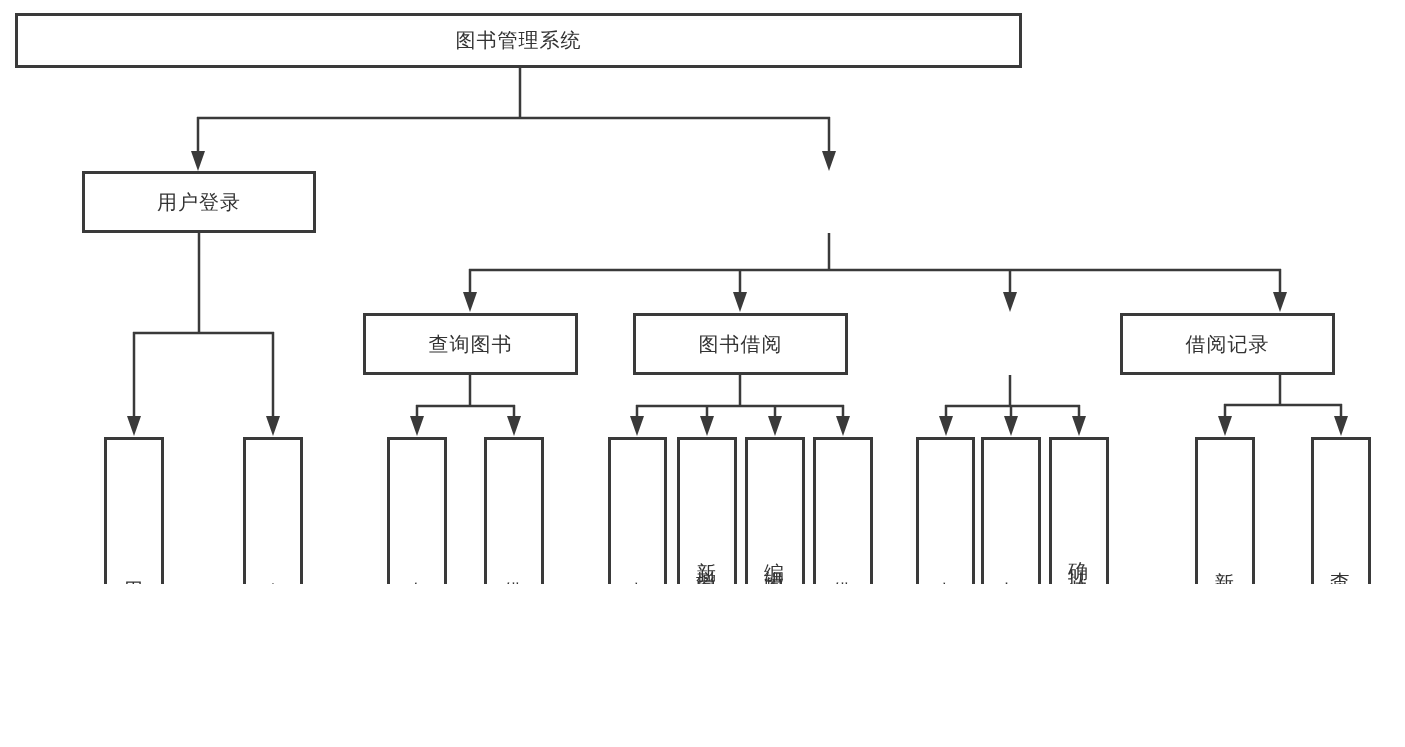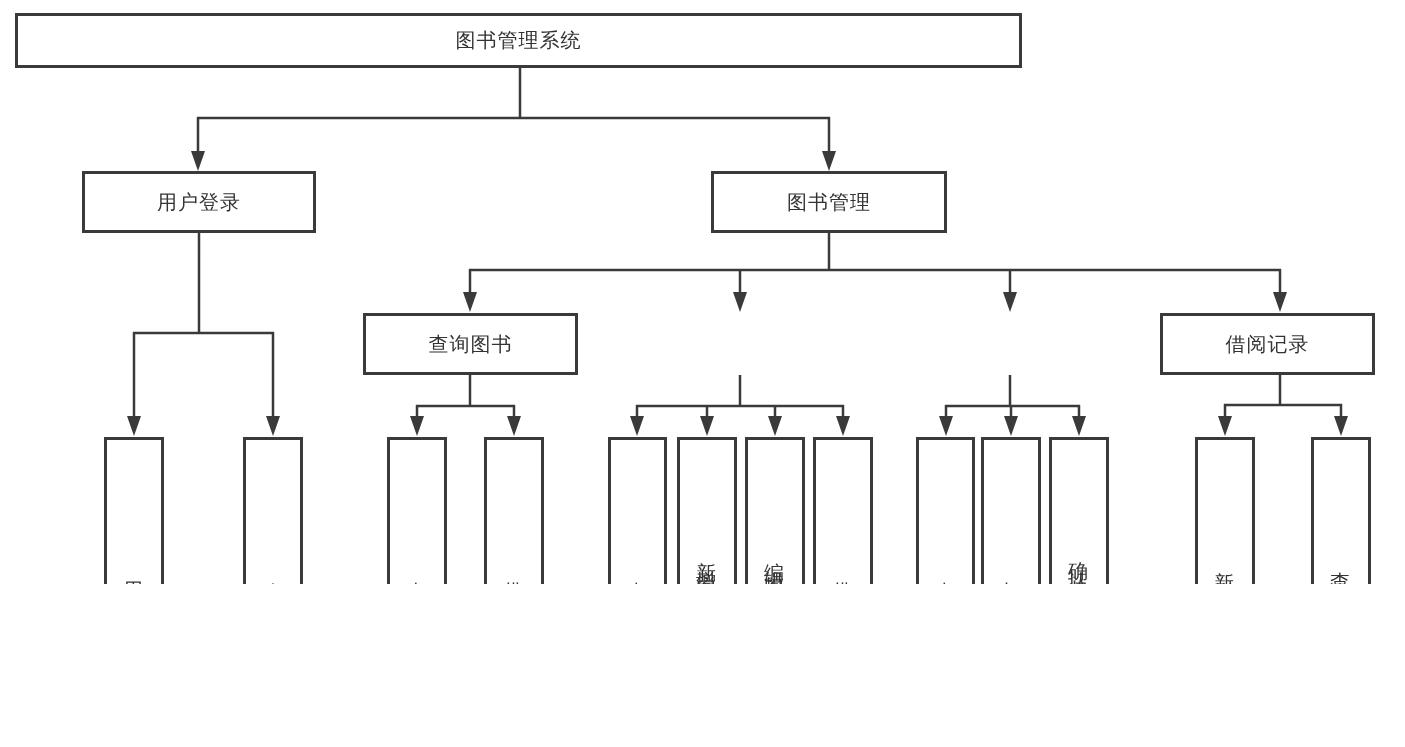--- a/index.html
+++ b/index.html
@@ -118,28 +118,28 @@
     <polygon points="1341,436 1334,416 1348,416"></polygon>
   </svg>
 
   <div class="node" style="left:15px;top:13px;width:1007px;height:55px">
     <span>图书管理系统</span>
   </div>
 
   <div class="node" style="left:82px;top:171px;width:234px;height:62px">
     <span>用户登录</span>
   </div>
-  <div class="node" style="left:711px;top:171px;width:236px;height:62px">
-    <span>图书管理</span>
-  </div>
 
   <div class="node" style="left:363px;top:313px;width:215px;height:62px">
     <span>查询图书</span>
   </div>
-  <div class="node" style="left:1160px;top:313px;width:215px;height:62px">
+  <div class="node" style="left:633px;top:313px;width:215px;height:62px">
+    <span>图书借阅</span>
+  </div>
+  <div class="node" style="left:1120px;top:313px;width:215px;height:62px">
     <span>借阅记录</span>
   </div>
 
   <div class="node v" style="left:104px;top:437px;width:60px;height:298px">
     <span>用户登录</span>
   </div>
   <div class="node v" style="left:243px;top:437px;width:60px;height:298px">
     <span>注销登录</span>
   </div>
 

